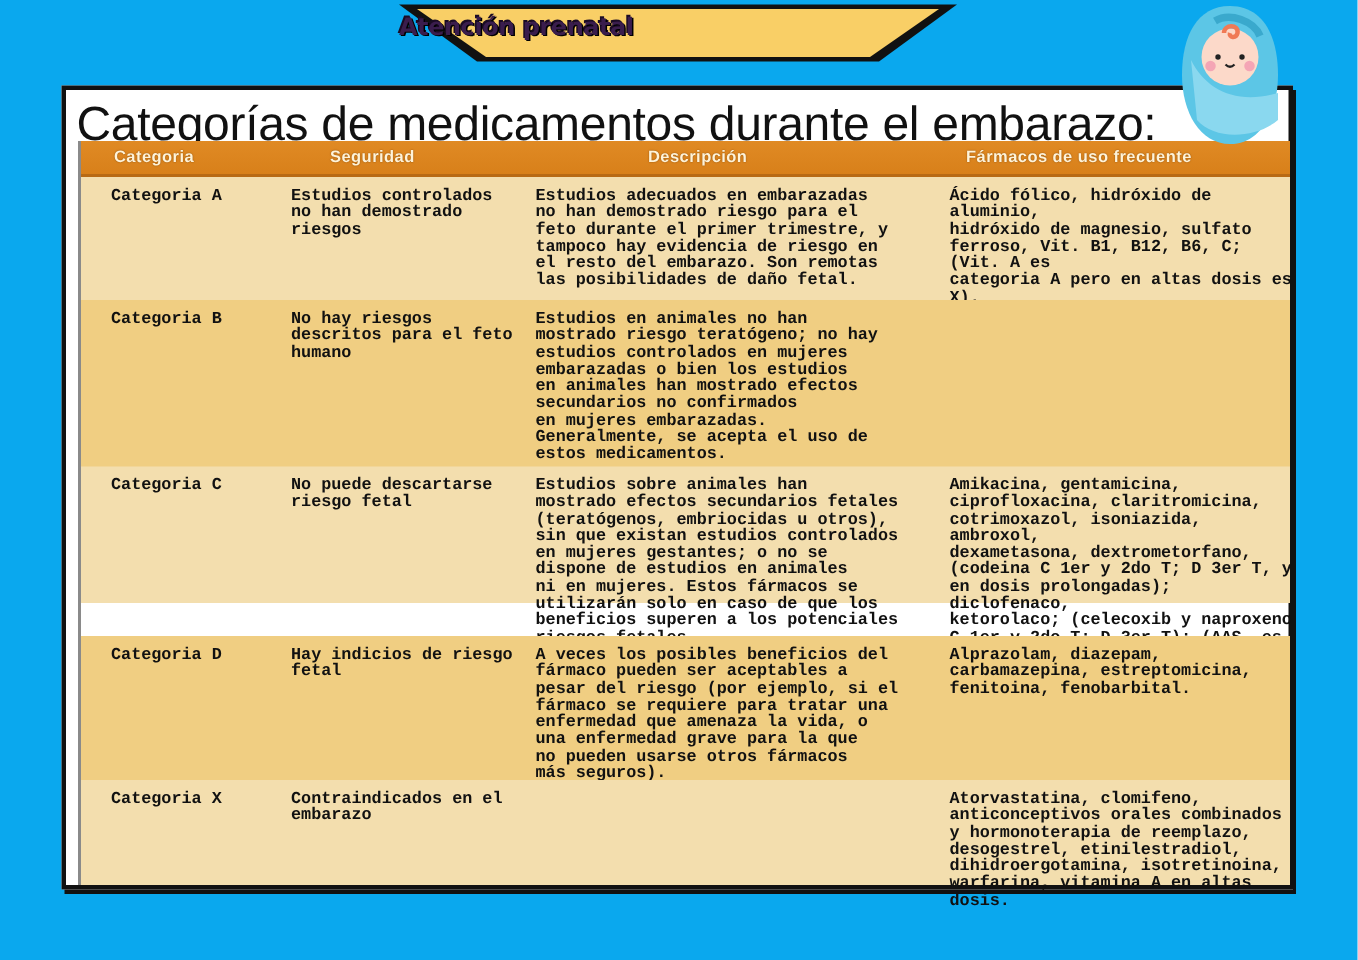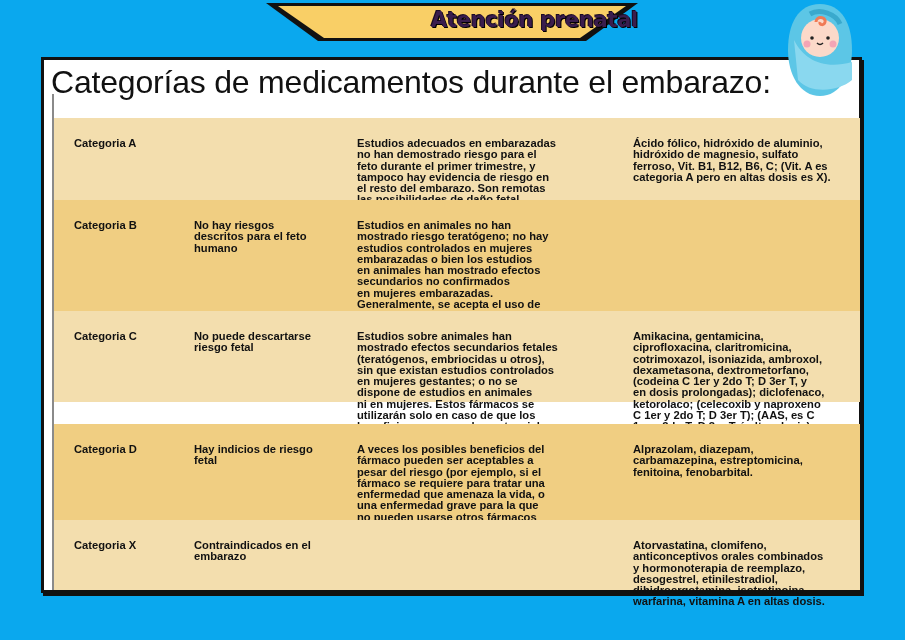--- a/index.html
+++ b/index.html
@@ -11,24 +11,24 @@
     }
     
     .banner {
       position: absolute;
       left: 266px; top: 2px;
       width: 372px; height: 40px;
     }
     .banner svg { position: absolute; left: 0; top: 0; }
     .banner-title {
       position: absolute; left: 0; top: 6px; width: 100%;
-      text-align: right;
+      text-align: left;
       font-family: "DejaVu Sans", sans-serif;
       font-weight: bold;
-      font-size: 21px;
+      font-size: 16px;
       color: #3a1d4d;
       text-shadow: 1px 1px 0 #000, -1px -1px 0 #1b0b24;
       letter-spacing: -0.3px;
     }
     
     .baby {
       position: absolute; left: 780px; top: 0px; width: 80px; height: 100px; z-index: 5;
     }
     
     .card {
@@ -65,21 +65,21 @@
       text-shadow: 0 0 1px #7a4000;
       letter-spacing: 0.3px;
     }
     .row {
       position: absolute; left: 0; width: 100%;
       font-size: 11.2px; font-weight: bold; color: #111;
       line-height: 11.3px;
     }
     .row.light { background: #f3deae; }
     .row.dark  { background: #f0ce82; }
-    .cell { position: absolute; top: 20px; white-space: pre-line; }
+    .cell { position: absolute; top: 8px; white-space: pre-line; font-family: Liberation Mono, monospace; }
     .c1 { left: 20px; width: 120px; }
     .c2 { left: 140px; width: 150px; }
     .c3 { left: 303px; width: 245px; }
     .c4 { left: 579px; width: 232px; }
   </style>
 </head>
 <body>
 
 <div class="banner">
   <svg width="372" height="40" viewBox="0 0 372 40">
@@ -101,23 +101,32 @@
     <path d="M37 43 Q40 46 43 43" stroke="#222" stroke-width="1.5" fill="none"></path>
     <circle cx="27" cy="44" r="3.5" fill="#f4a5b5"></circle>
     <circle cx="53" cy="44" r="3.5" fill="#f4a5b5"></circle>
   </svg>
 </div>
 
 <div class="card">
   <div class="card-title">Categorías de medicamentos durante el embarazo:</div>
 
   <div class="table">
+    <div class="thead">
+      <span class="th" style="left:22px">Categoria</span>
+      <span class="th" style="left:166px">Seguridad</span>
+      <span class="th" style="left:378px">Descripción</span>
+      <span class="th" style="left:590px">Fármacos de uso frecuente</span>
+    </div>
 
     <div class="row light" style="top:24px;height:82px">
       <div class="cell c1">Categoria A</div>
+      <div class="cell c2">Estudios controlados
+no han demostrado
+riesgos</div>
       <div class="cell c3">Estudios adecuados en embarazadas
 no han demostrado riesgo para el
 feto durante el primer trimestre, y
 tampoco hay evidencia de riesgo en
 el resto del embarazo. Son remotas
 las posibilidades de daño fetal.</div>
       <div class="cell c4">Ácido fólico, hidróxido de aluminio,
 hidróxido de magnesio, sulfato
 ferroso, Vit. B1, B12, B6, C; (Vit. A es
 categoria A pero en altas dosis es X).</div>

